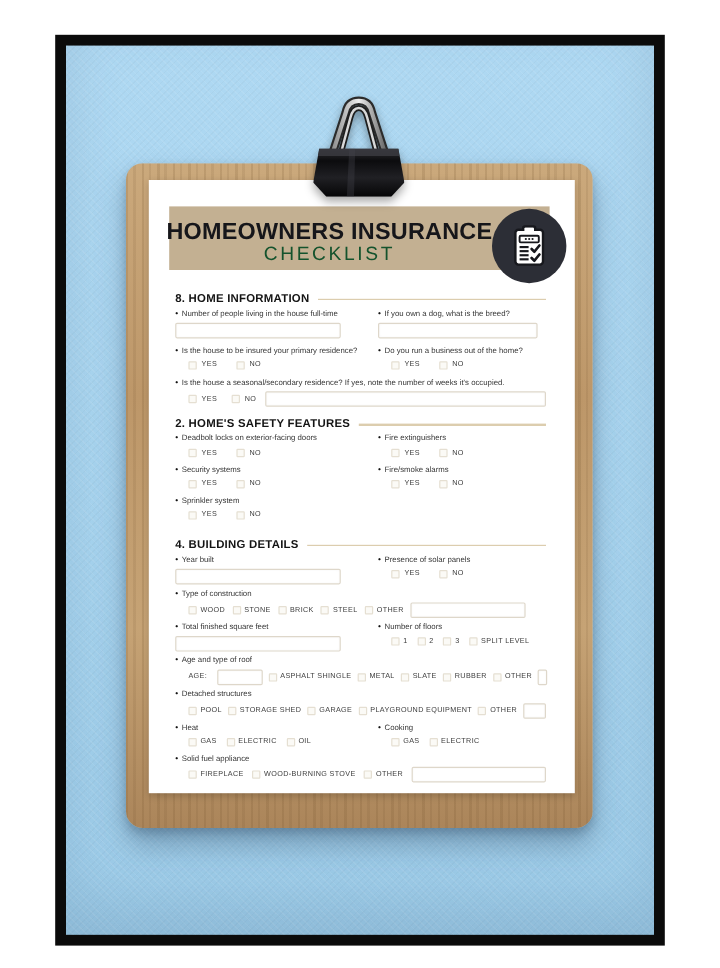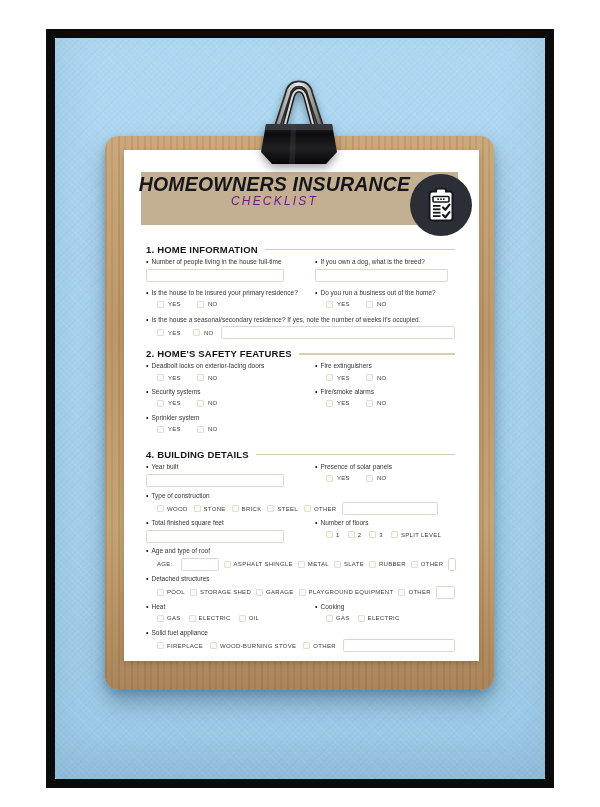--- a/index.html
+++ b/index.html
@@ -16,24 +16,24 @@
   .clipboard{position:absolute;left:50px;top:98px;width:389px;height:554px;border-radius:14px;
         background:
           repeating-linear-gradient(90deg,rgba(110,78,40,.16) 0 2px,rgba(255,255,255,0) 2px 6px,rgba(95,65,32,.10) 6px 8px,rgba(255,255,255,0) 8px 13px),
           linear-gradient(180deg,#cba97c 0%,#bd9769 35%,#c6a375 70%,#ab855a 100%);
         box-shadow:0 14px 24px rgba(35,60,85,.35),0 4px 8px rgba(35,60,85,.25);}
   .paper{position:absolute;left:19px;top:14px;width:355px;height:511px;background:#ffffff;
         box-shadow:0 2px 6px rgba(0,0,0,.18);padding:22px 24px 0 22px;overflow:hidden;}
 
   
   .banner{position:relative;width:317px;height:53px;background:#c3b092;margin-left:-5px;
-          display:flex;flex-direction:column;justify-content:flex-start;align-items:center;
-          padding:2px 58px 3px 8px;font-style:italic;}
+          display:flex;flex-direction:column;justify-content:flex-end;align-items:center;
+          padding:2px 58px 3px 8px;}
   .banner .title{font-size:19.5px;font-weight:bold;color:#16161a;letter-spacing:.2px;white-space:nowrap;line-height:1.05;}
-  .banner .subtitle{font-size:12px;color:#701a75;letter-spacing:2.2px;line-height:1.1;margin-top:1px;}
+  .banner .subtitle{font-size:16px;color:#14532d;letter-spacing:2.2px;line-height:1.1;margin-top:1px;}
   .icon-circle{position:absolute;left:269px;top:2px;width:62px;height:62px;border-radius:50%;
           background:#2c2e36;display:flex;align-items:center;justify-content:center;}
 
   
   .sec-head{display:flex;align-items:center;margin-bottom:3px;}
   .sec-head .sec-title{font-size:9.5px;font-weight:bold;color:#141414;letter-spacing:.2px;white-space:nowrap;line-height:11px;}
   .sec-head .rule{flex:1;height:1.5px;background:#dccdae;margin-left:7px;}
   .s1{margin-top:19px;}
   .cols{display:flex;}
   .col-l{width:169px;flex:none;}
@@ -93,21 +93,21 @@
                   <rect x="10" y="28.2" width="7.5" height="1.8"></rect>
                 </g>
                 <path d="M20 20.5 L22.3 22.8 L26.5 17.6" fill="none" stroke="#17181d" stroke-width="2.2" stroke-linecap="round" stroke-linejoin="round"></path>
                 <path d="M20 28 L22.3 30.3 L26.5 25.1" fill="none" stroke="#17181d" stroke-width="2.2" stroke-linecap="round" stroke-linejoin="round"></path>
               </svg>
             </div>
           </div>
 
           <div class="s1">
             <div class="sec-head">
-              <span class="sec-title">1. HOME INFORMATION</span>
+              <span class="sec-title">8. HOME INFORMATION</span>
               <span class="rule"></span>
             </div>
             <div class="cols">
               <div class="col-l">
                 <div class="field">
                   <div class="q">Number of people living in the house full-time</div>
                   <input type="text" class="tbox w-l" style="">
                 </div>
                 <div class="field">
                   <div class="q">Is the house to be insured your primary residence?</div>

